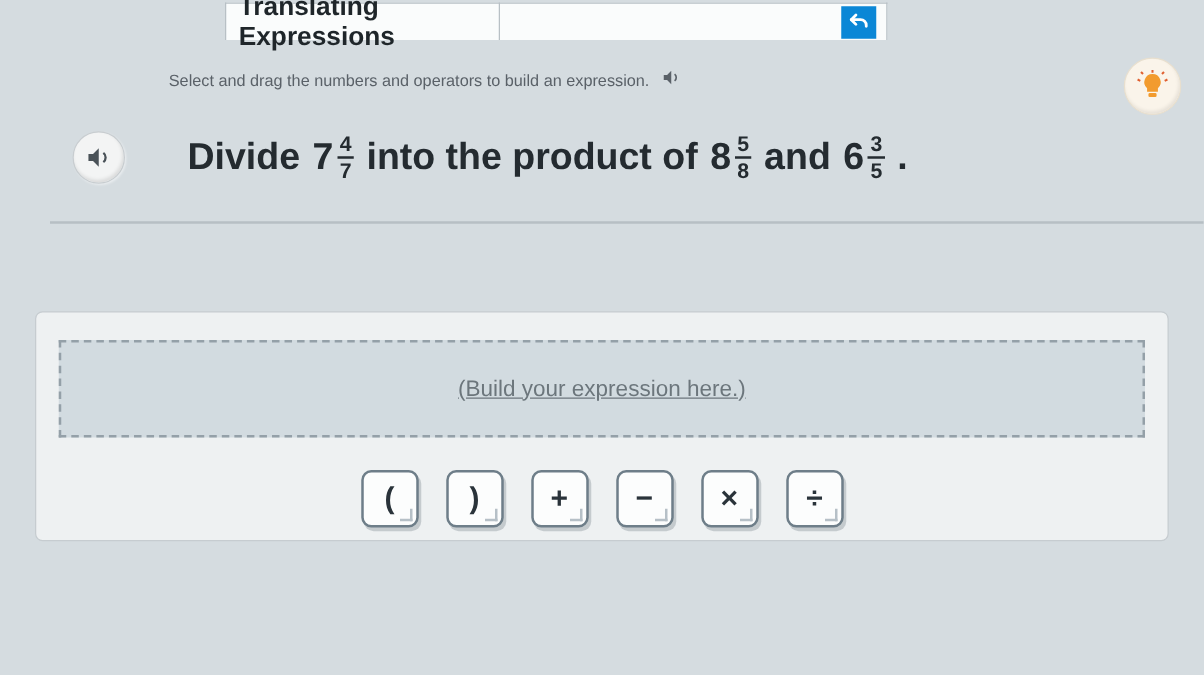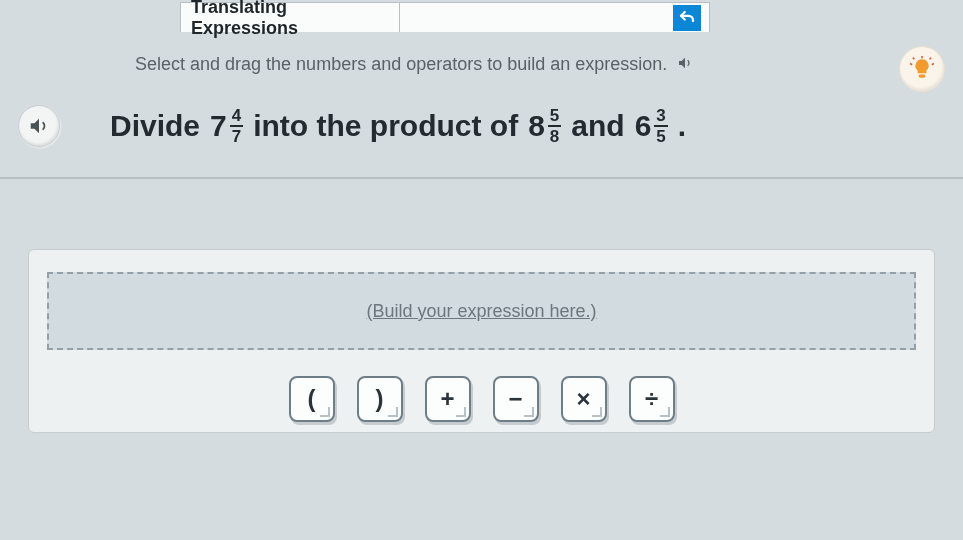--- a/index.html
+++ b/index.html
@@ -20,21 +20,21 @@
     .tab {
       margin-left: 180px;
       background: #fafcfc;
       border: 1px solid #b8c0c5;
       border-bottom: none;
       height: 30px;
       width: 220px;
       display: flex;
       align-items: center;
       padding: 0 10px;
-      font-size: 18px;
+      font-size: 21px;
       font-weight: bold;
       color: #1f262a;
     }
     .tabstrip-right {
       background: #fafcfc;
       height: 30px;
       border: 1px solid #b8c0c5;
       border-left: none;
       border-bottom: none;
       flex-grow: 0;
@@ -53,21 +53,21 @@
       justify-content: center;
     }
     .instruction-row {
       display: flex;
       align-items: center;
       padding: 20px 0 20px 135px;
       position: relative;
     }
     .instr-text {
       color: #5a6168;
-      font-size: 18px;
+      font-size: 13px;
     }
     .speaker-small {
       margin-left: 8px;
       color: #5a6168;
     }
     .hint-btn {
       position: absolute;
       right: 18px;
       top: 12px;
       width: 46px;
@@ -78,20 +78,21 @@
       display: flex;
       align-items: center;
       justify-content: center;
       box-shadow: inset -1px -2px 3px rgba(0,0,0,0.08);
     }
     .problem-row {
       display: flex;
       align-items: center;
       padding: 10px 36px 30px 18px;
       border-bottom: 2px solid #b7bfc4;
+      margin-left: 40px;
     }
     .audio-btn {
       width: 42px;
       height: 42px;
       background: #f3f4f4;
       border: 1px solid #c8cdd0;
       border-radius: 50%;
       display: flex;
       align-items: center;
       justify-content: center;

